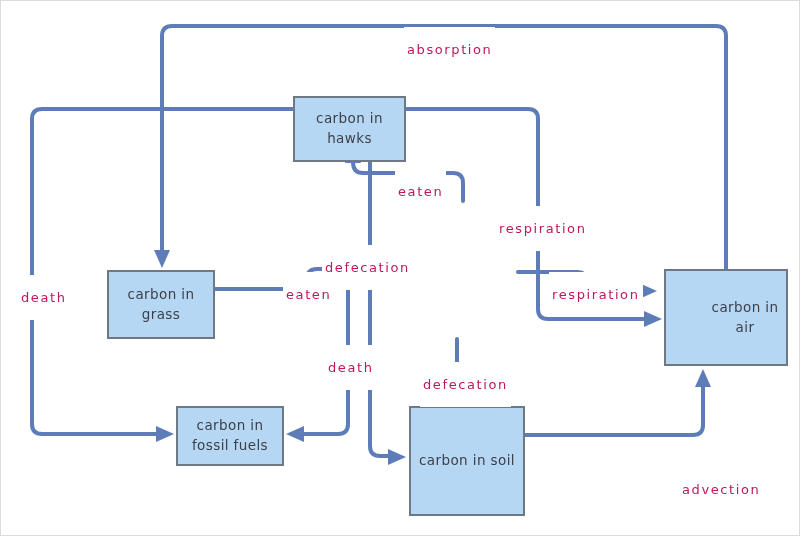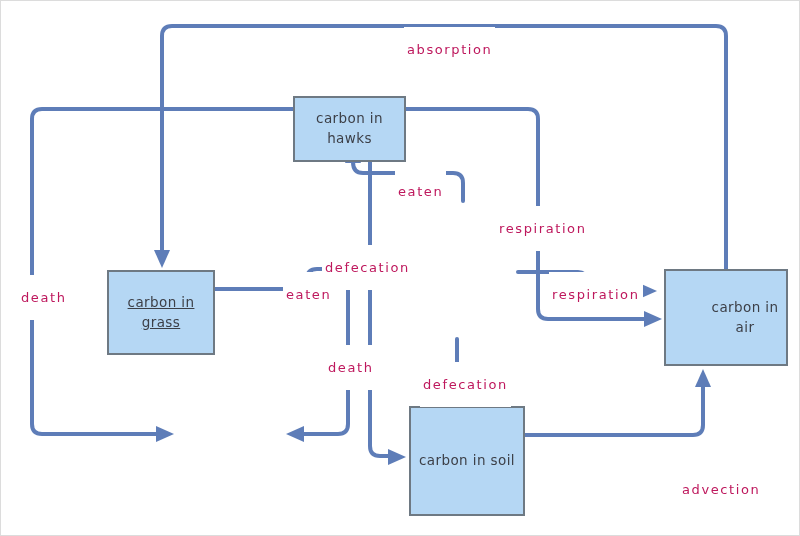--- a/index.html
+++ b/index.html
@@ -43,21 +43,21 @@
     position: absolute;
     z-index: 3;
     background: #ffffff;
     color: #be185d;
     font-size: 13px;
     letter-spacing: 1.6px;
     padding: 15px 3px;
     white-space: nowrap;
   }
   .node-hawks  { left: 292px; top:  76px; width: 113px; height:  66px; margin-top: 19px; }
-  .node-grass  { left: 106px; top: 269px; width: 108px; height:  85px; text-decoration: underline; }
+  .node-grass  { left: 106px; top: 269px; width: 108px; height:  69px; }
   .node-bunny  { left: 408px; top: 200px; width: 109px; height: 138px; }
   .node-air    { left: 663px; top: 268px; width: 124px; height:  97px; padding-left: 44px; }
   .node-fossil { left: 175px; top: 405px; width: 108px; height:  60px; }
   .node-soil   { left: 408px; top: 405px; width:  116px; height: 110px; }
 
   .lbl-absorption        { left: 403px; top:  26px; }
   .lbl-death-hawks       { left:  17px; top: 274px; }
   .lbl-eaten-grass       { left: 282px; top: 271px; }
   .lbl-defecation-hawks  { left: 321px; top: 244px; }
   .lbl-eaten-bunny       { left: 394px; top: 168px; }
@@ -138,20 +138,23 @@
 
   <div class="node node-hawks">
     <span>carbon in hawks</span>
   </div>
   <div class="node node-grass">
     <span>carbon in grass</span>
   </div>
   <div class="node node-air">
     <span>carbon in air</span>
   </div>
+  <div class="node node-fossil">
+    <span>carbon in fossil fuels</span>
+  </div>
   <div class="node node-soil">
     <span>carbon in soil</span>
   </div>
 
   <div class="edge-label lbl-absorption">absorption</div>
   <div class="edge-label lbl-death-hawks">death</div>
   <div class="edge-label lbl-eaten-grass">eaten</div>
   <div class="edge-label lbl-defecation-hawks">defecation</div>
   <div class="edge-label lbl-eaten-bunny">eaten</div>
   <div class="edge-label lbl-respiration-hawks">respiration</div>

